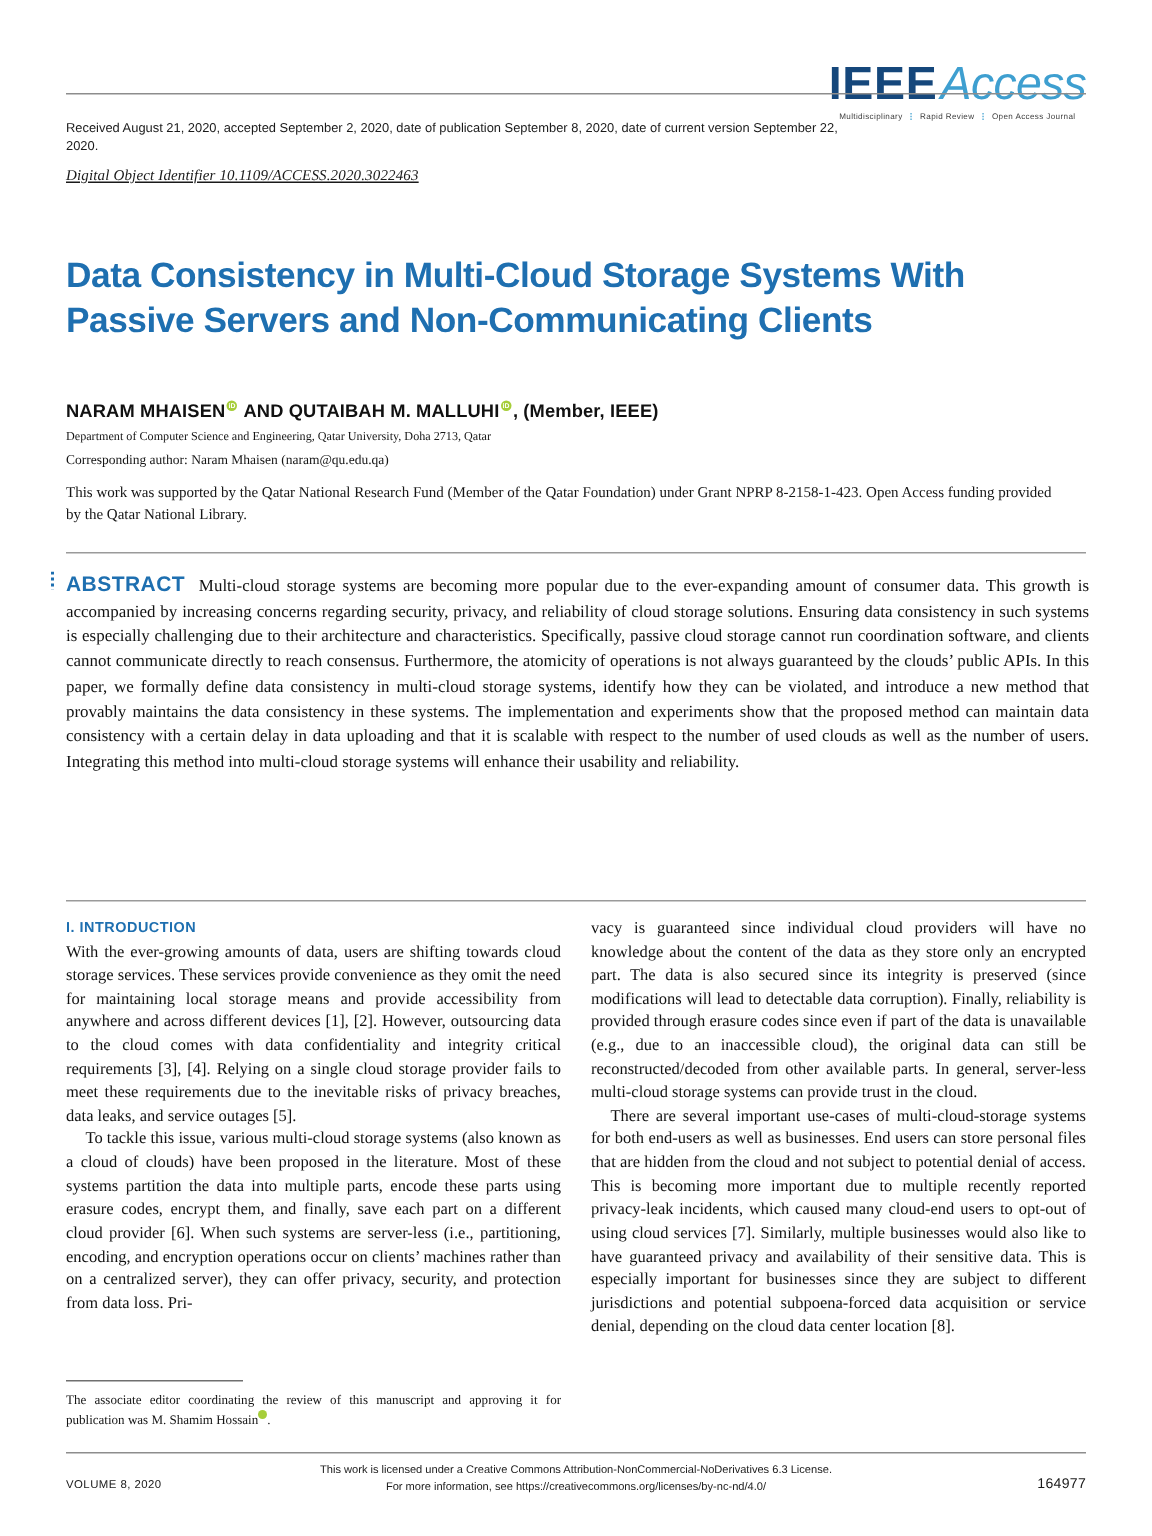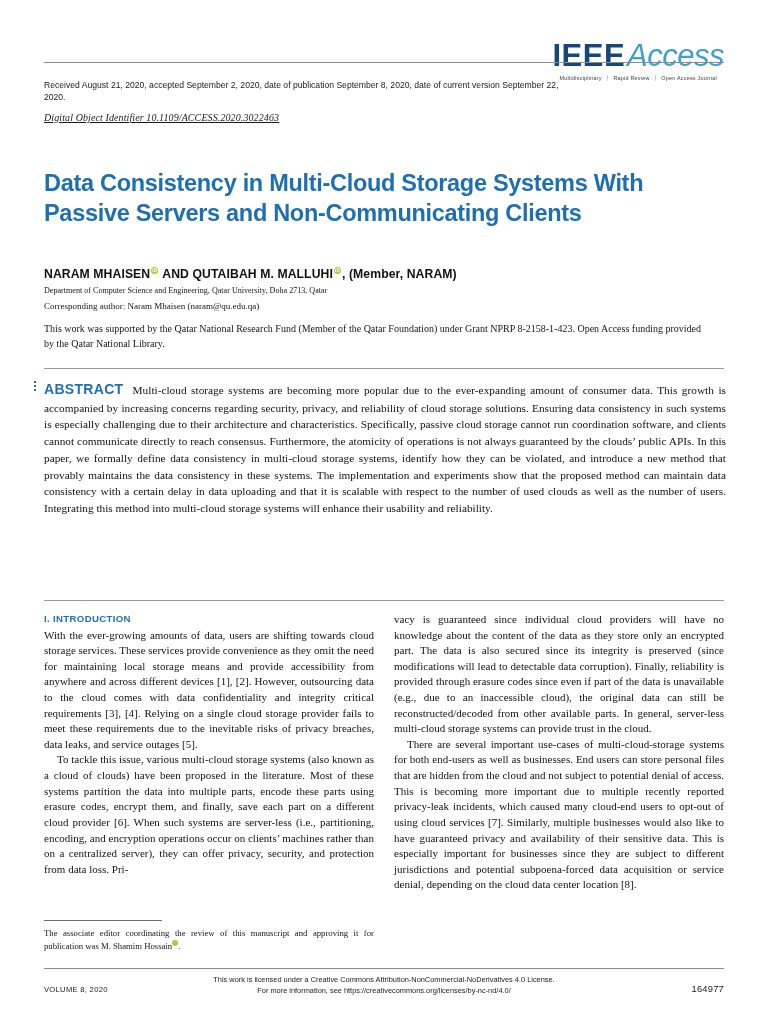--- a/index.html
+++ b/index.html
@@ -354,21 +354,21 @@
   </div>
 
   <div class="rule-top"></div>
 
   <div class="received">Received August 21, 2020, accepted September 2, 2020, date of publication September 8, 2020, date of current version September 22, 2020.</div>
   <div class="doi">Digital Object Identifier 10.1109/ACCESS.2020.3022463</div>
 
   <h1 class="title">Data Consistency in Multi-Cloud Storage Systems With Passive Servers and Non-Communicating Clients</h1>
 
   <div class="authors">
-    <span>NARAM MHAISEN</span><span class="orcid"></span><span> AND QUTAIBAH M. MALLUHI</span><span class="orcid"></span><span>, (Member, NARAM)</span>
+    <span>NARAM MHAISEN</span><span class="orcid"></span><span> AND QUTAIBAH M. MALLUHI</span><span class="orcid"></span><span>, (Member, IEEE)</span>
   </div>
   <div class="affiliation">Department of Computer Science and Engineering, Qatar University, Doha 2713, Qatar</div>
   <div class="corresponding">Corresponding author: Naram Mhaisen (naram@qu.edu.qa)</div>
   <div class="funding">This work was supported by the Qatar National Research Fund (Member of the Qatar Foundation) under Grant NPRP 8-2158-1-423. Open Access funding provided by the Qatar National Library.</div>
 
   <div class="rule-abs-top"></div>
   <div class="abstract">
     <span class="abs-marker"></span><span class="abs-label">ABSTRACT</span>&nbsp;&nbsp;<span>Multi-cloud storage systems are becoming more popular due to the ever-expanding amount of consumer data. This growth is accompanied by increasing concerns regarding security, privacy, and reliability of cloud storage solutions. Ensuring data consistency in such systems is especially challenging due to their architecture and characteristics. Specifically, passive cloud storage cannot run coordination software, and clients cannot communicate directly to reach consensus. Furthermore, the atomicity of operations is not always guaranteed by the clouds’ public APIs. In this paper, we formally define data consistency in multi-cloud storage systems, identify how they can be violated, and introduce a new method that provably maintains the data consistency in these systems. The implementation and experiments show that the proposed method can maintain data consistency with a certain delay in data uploading and that it is scalable with respect to the number of used clouds as well as the number of users. Integrating this method into multi-cloud storage systems will enhance their usability and reliability.</span>
   </div>
 
@@ -386,18 +386,18 @@
   </div>
 
   <div class="footnote-rule"></div>
   <div class="footnote">
     <span>The associate editor coordinating the review of this manuscript and approving it for publication was M. Shamim Hossain</span><span class="orcid-sm"></span><span>.</span>
   </div>
 
   <div class="footer-rule"></div>
   <div class="footer-volume">VOLUME 8, 2020</div>
   <div class="footer-license">
-    <div>This work is licensed under a Creative Commons Attribution-NonCommercial-NoDerivatives 4.0 License.</div>
+    <div>This work is licensed under a Creative Commons Attribution-NonCommercial-NoDerivatives 6.3 License.</div>
     <div>For more information, see https://creativecommons.org/licenses/by-nc-nd/4.0/</div>
   </div>
   <div class="footer-page">164977</div>
 
 </div>
 
 </body></html>

